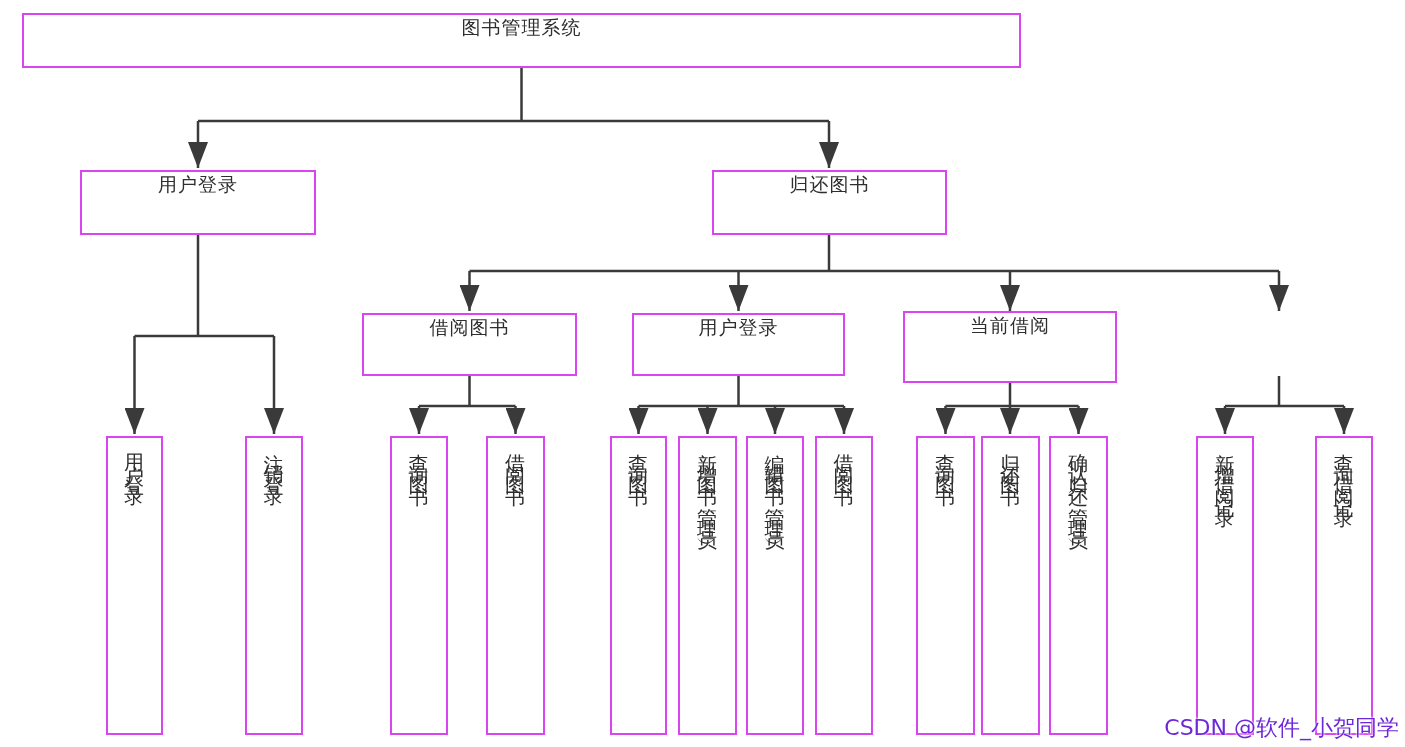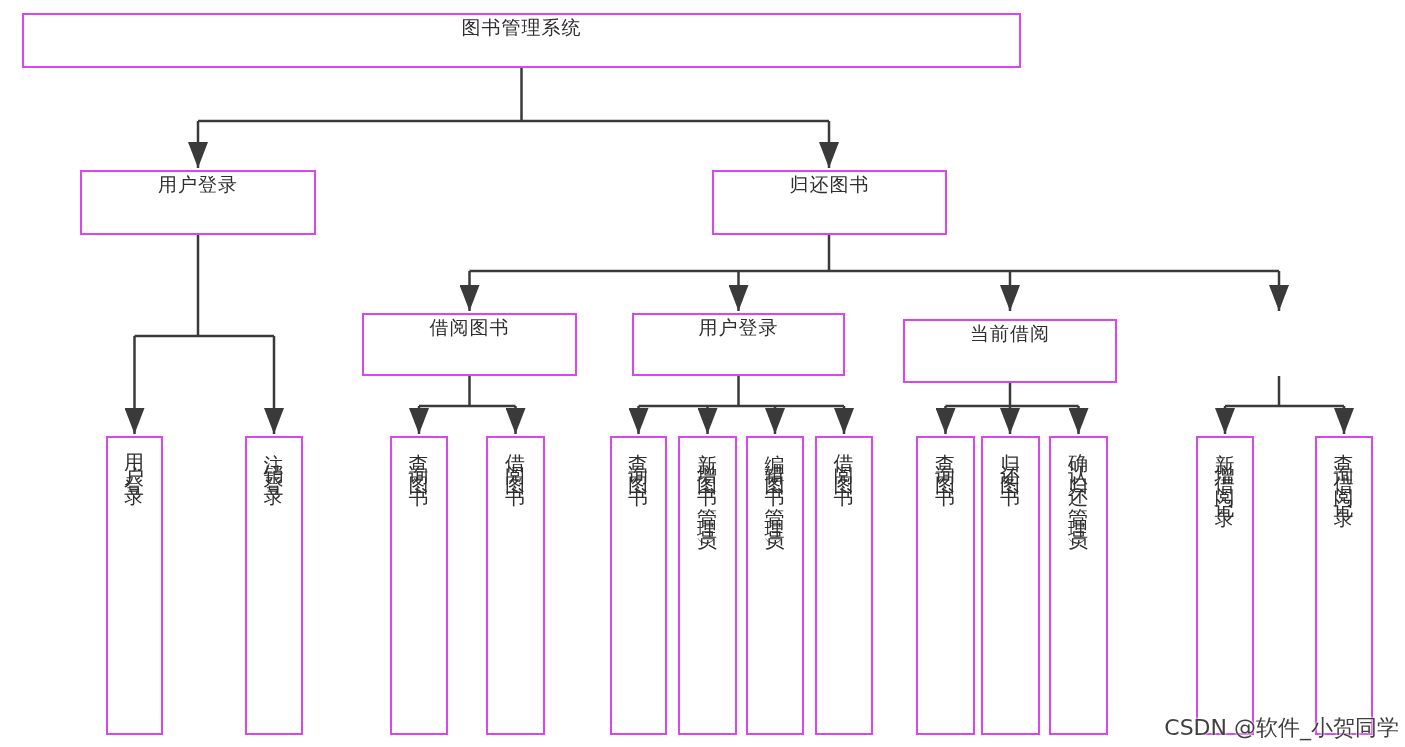--- a/index.html
+++ b/index.html
@@ -40,21 +40,21 @@
     font-size: 20px;
     line-height: 1;
     letter-spacing: 11px;
     color: #2e2e2e;
   }
   .watermark {
     position: absolute;
     right: 6px;
     bottom: 4px;
     font-size: 22px;
-    color: #404040;
+    color: #6d28d9;
     text-shadow: 0 0 3px #ffffff, 0 0 2px #ffffff;
     white-space: nowrap;
   }
 </style>
 </head>
 <body>
 
 <div class="canvas">
 
   <svg class="wires" viewBox="0 0 1405 747" xmlns="http://www.w3.org/2000/svg">
@@ -117,21 +117,21 @@
   <div class="box hbox" style="left:712px;top:170px;width:235px;height:65px">
     <span>归还图书</span>
   </div>
 
   <div class="box hbox" style="left:362px;top:313px;width:215px;height:63px">
     <span>借阅图书</span>
   </div>
   <div class="box hbox" style="left:632px;top:313px;width:213px;height:63px">
     <span>用户登录</span>
   </div>
-  <div class="box hbox" style="left:903px;top:319px;width:214px;height:64px">
+  <div class="box hbox" style="left:903px;top:311px;width:214px;height:72px">
     <span>当前借阅</span>
   </div>
 
   <div class="box leaf" style="left:106px;top:436px;width:57px;height:299px">
     <span>用户登录</span>
   </div>
   <div class="box leaf" style="left:245px;top:436px;width:58px;height:299px">
     <span>注销登录</span>
   </div>
 

